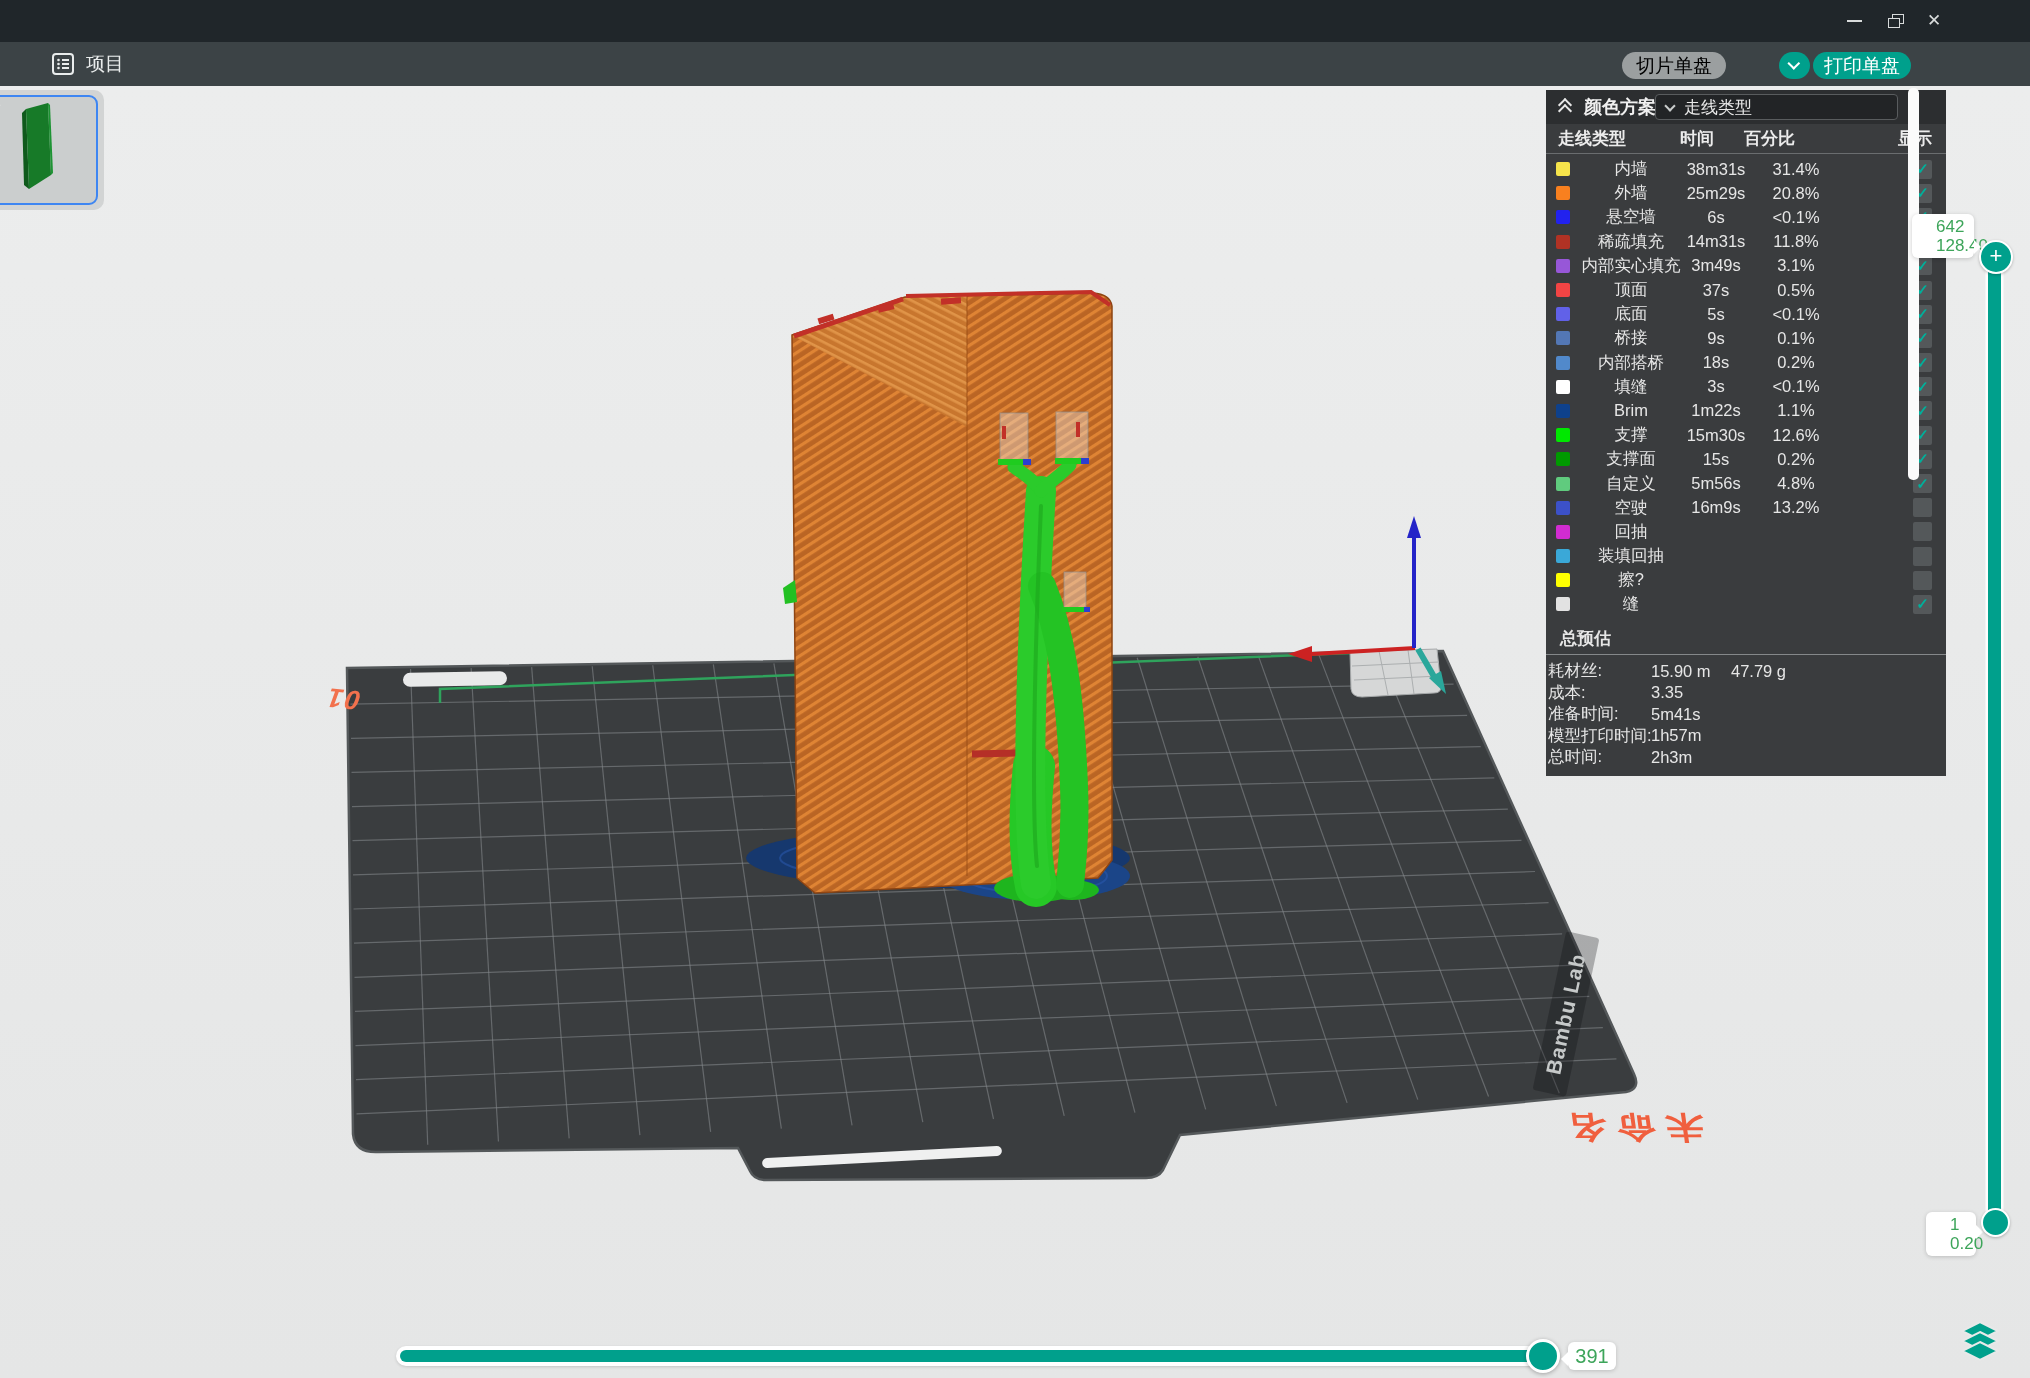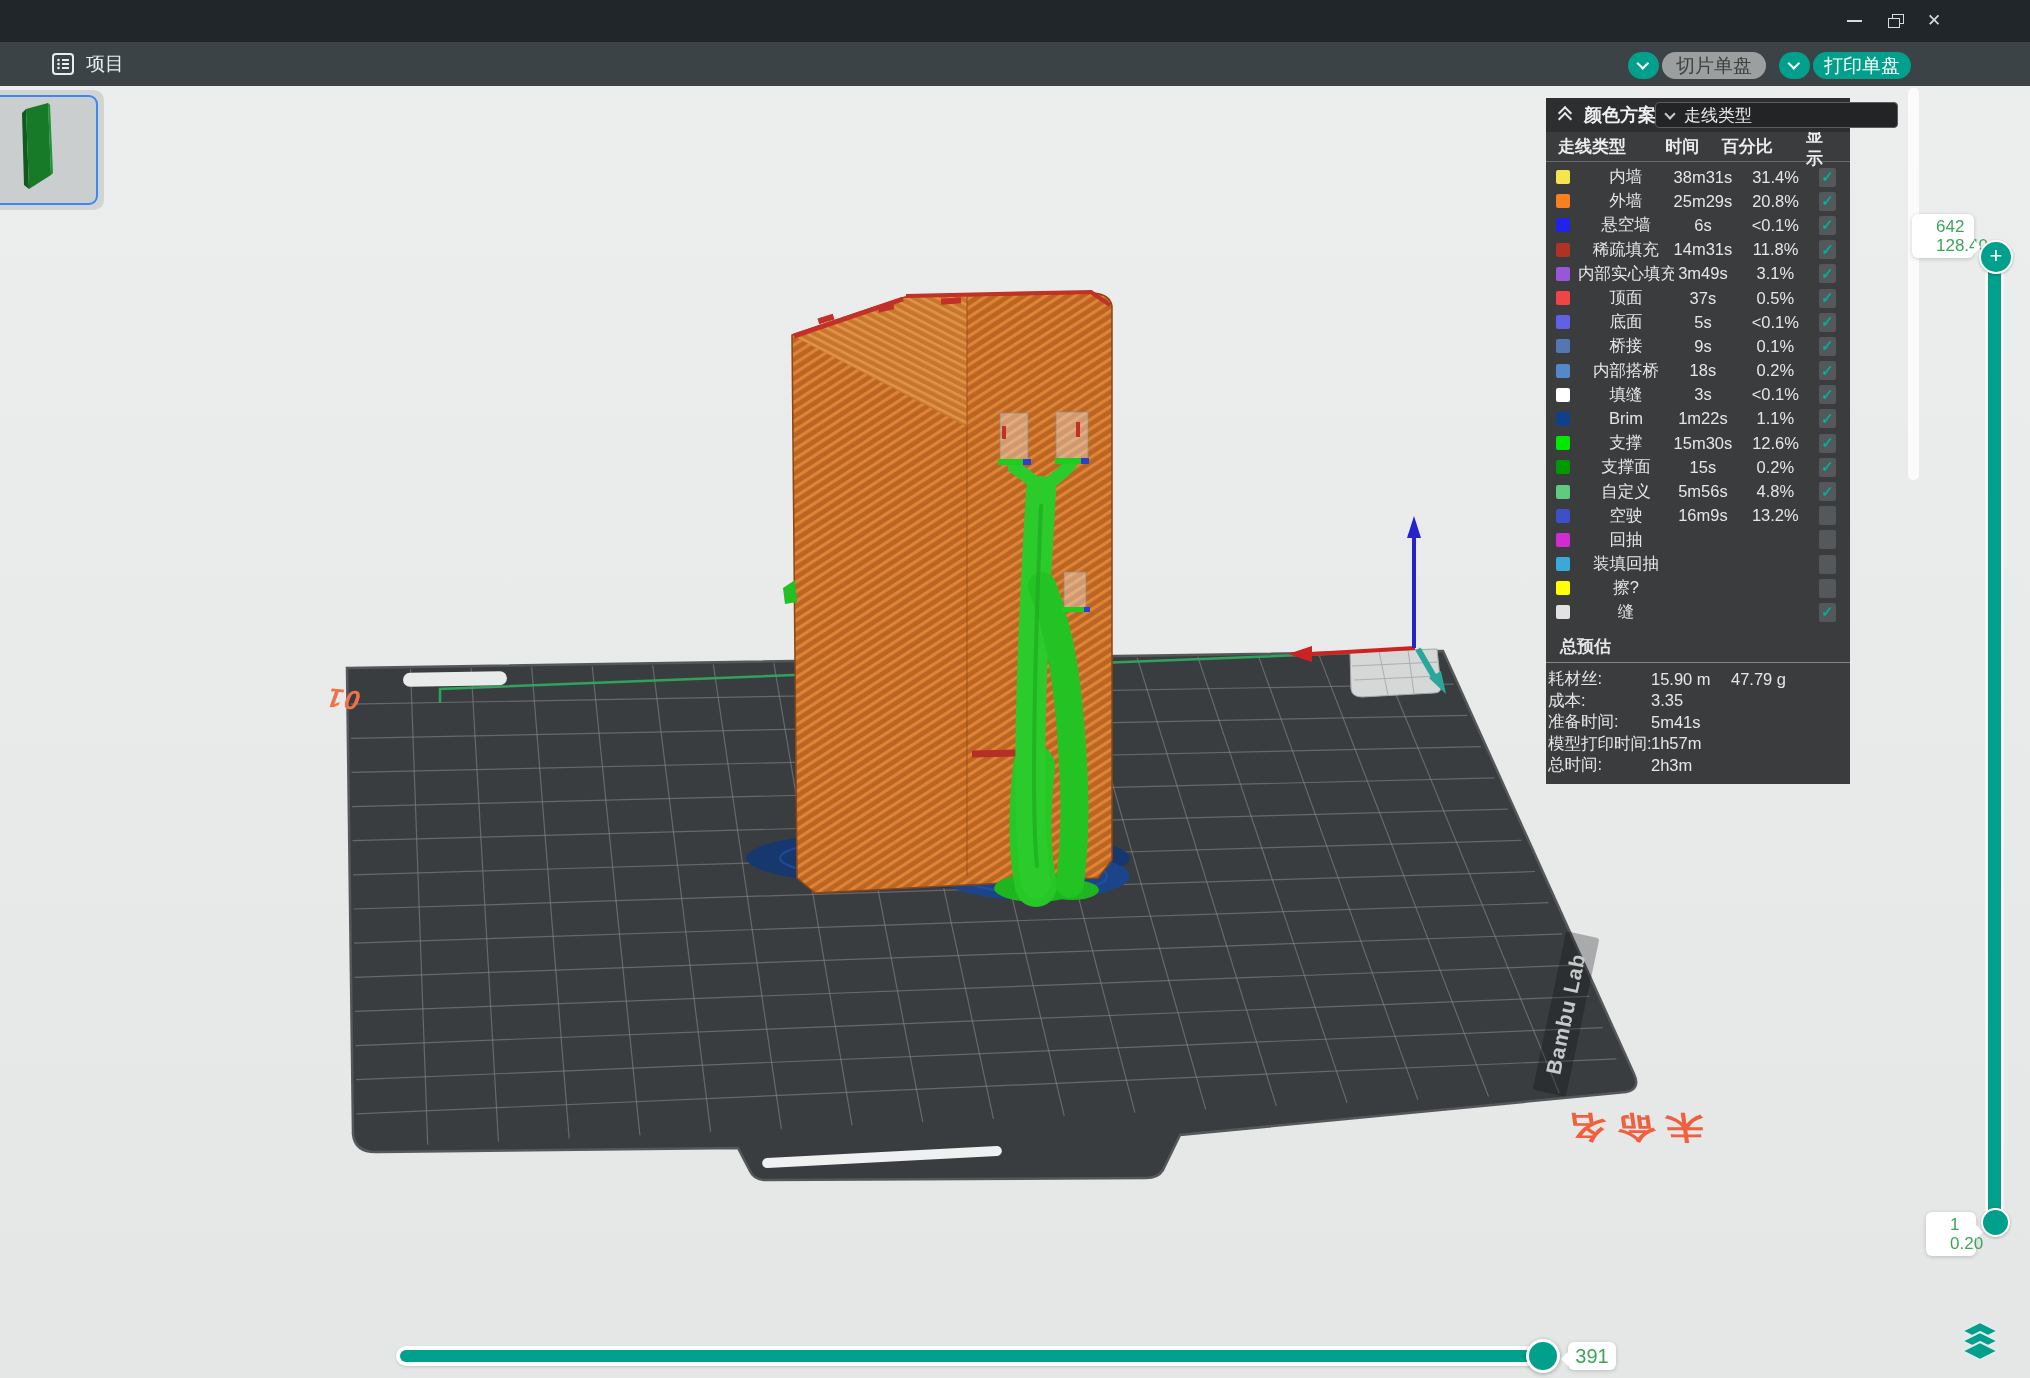--- a/index.html
+++ b/index.html
@@ -20,21 +20,21 @@
                  color:#D8DBDB; font-size:17px; }
 
   
   .toolbar { position:absolute; left:0; top:42px; width:2030px; height:44px; background:#3C4346; }
   .project-tab { position:absolute; left:50px; top:6px; height:32px; display:flex; align-items:center; gap:10px; cursor:pointer; }
   .project-label { color:#E9ECEC; font-size:19px; }
   .pill { position:absolute; top:10px; height:27px; border-radius:14px; display:flex; align-items:center; justify-content:center; cursor:pointer; }
   .chev-pill { width:31px; background:#00A08C; }
   .chev { width:9px; height:9px; border-left:2px solid #fff; border-bottom:2px solid #fff;
           transform:rotate(-45deg) translate(1px,-2px); }
-  .slice-chev { left:1628px; } .slice-main { left:1662px; width:104px; background:#9B9FA0; color:#404040; font-size:19px; }
+  .slice-chev { left:1628px; } .slice-main { left:1622px; width:104px; background:#9B9FA0; color:#000000; font-size:19px; }
   .print-chev { left:1779px; } .print-main { left:1813px; width:98px; background:#00A08C; color:#FFFFFF; font-size:19px; }
 
   
   .viewport { position:absolute; left:0; top:86px; width:2030px; height:1292px;
               background:linear-gradient(#ECEDED,#E5E6E6); overflow:hidden; }
   .scene-svg { position:absolute; left:0; top:0; }
 
   
   .plate-number { position:absolute; left:294px; top:596px; width:66px; height:30px; color:#F2714D;
                   font-size:27px; font-weight:bold; letter-spacing:2px;
@@ -47,21 +47,21 @@
                 font-size:31px; font-weight:bold; letter-spacing:8px;
                 transform:rotate(180deg) skewX(8deg) scaleX(1.25); }
 
   
   .thumb-card { position:absolute; left:-14px; top:4px; width:118px; height:120px; background:#D2D4D4; border-radius:10px; }
   .thumb-inner { position:absolute; left:4px; top:5px; width:108px; height:110px; background:#CBCECE;
                  border:2px solid #3E86F2; border-radius:9px; cursor:pointer; }
   .thumb-index { position:absolute; left:6px; top:2px; color:#FAFAFA; font-size:16px; }
 
   
-  .panel { position:absolute; left:1546px; top:12px; width:304px; background:#3A3C3E; color:#E6E6E6; }
+  .panel { position:absolute; left:1546px; top:4px; width:400px; background:#3A3C3E; color:#E6E6E6; }
   .panel-head { height:34px; background:#2C2E30; display:flex; align-items:center; }
   .collapse-icon { width:20px; height:20px; margin-left:10px; position:relative; cursor:pointer; }
   .collapse-icon i { position:absolute; left:4px; width:10px; height:10px; border-left:2px solid #E8E8E8;
                      border-top:2px solid #E8E8E8; transform:rotate(45deg); }
   .collapse-icon i:nth-child(1){ top:3px; } .collapse-icon i:nth-child(2){ top:9px; }
   .panel-title { font-size:18px; font-weight:bold; margin-left:8px; color:#F0F0F0; }
   .dropdown { position:absolute; left:109px; top:4px; width:243px; height:26px; background:#222426;
               border:1px solid #595C5E; border-radius:4px; display:flex; align-items:center; cursor:pointer; }
   .dd-chev { width:8px; height:8px; border-left:2px solid #C9CCCC; border-bottom:2px solid #C9CCCC;
              transform:rotate(-45deg); margin:0 10px 3px 10px; }

